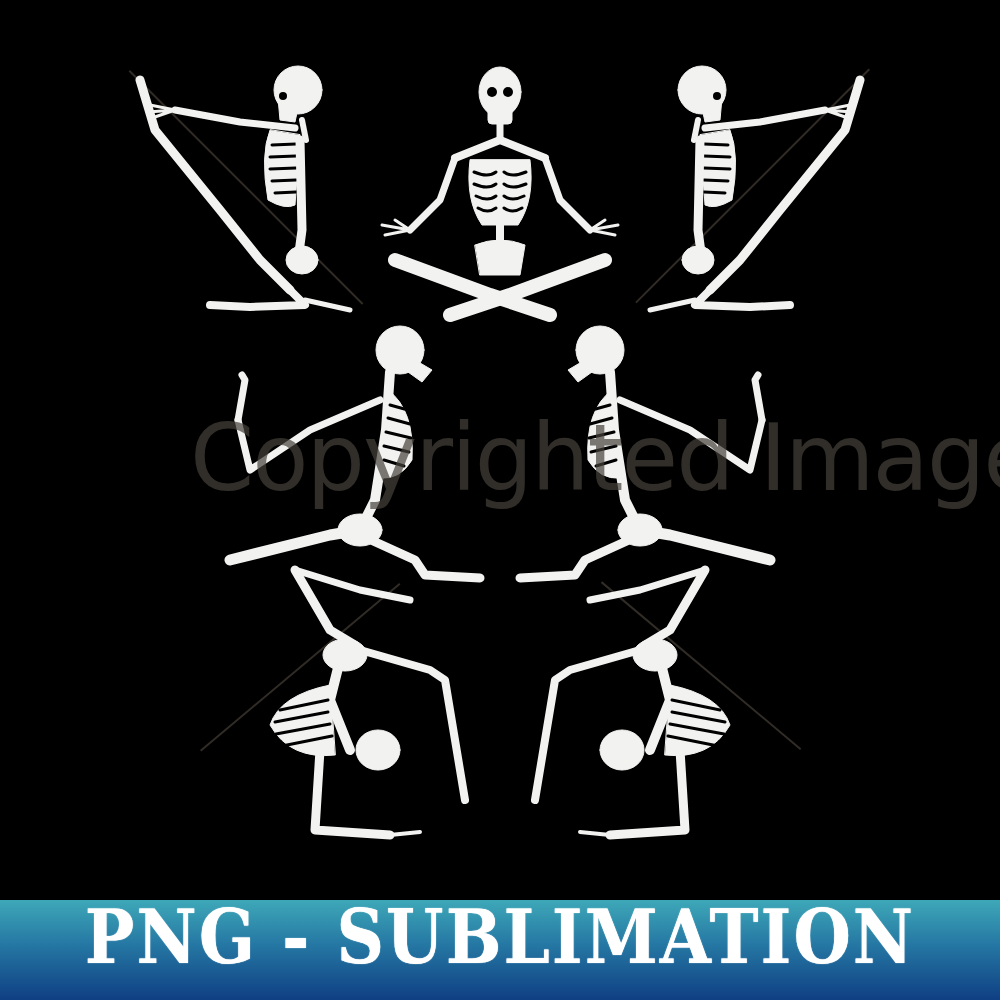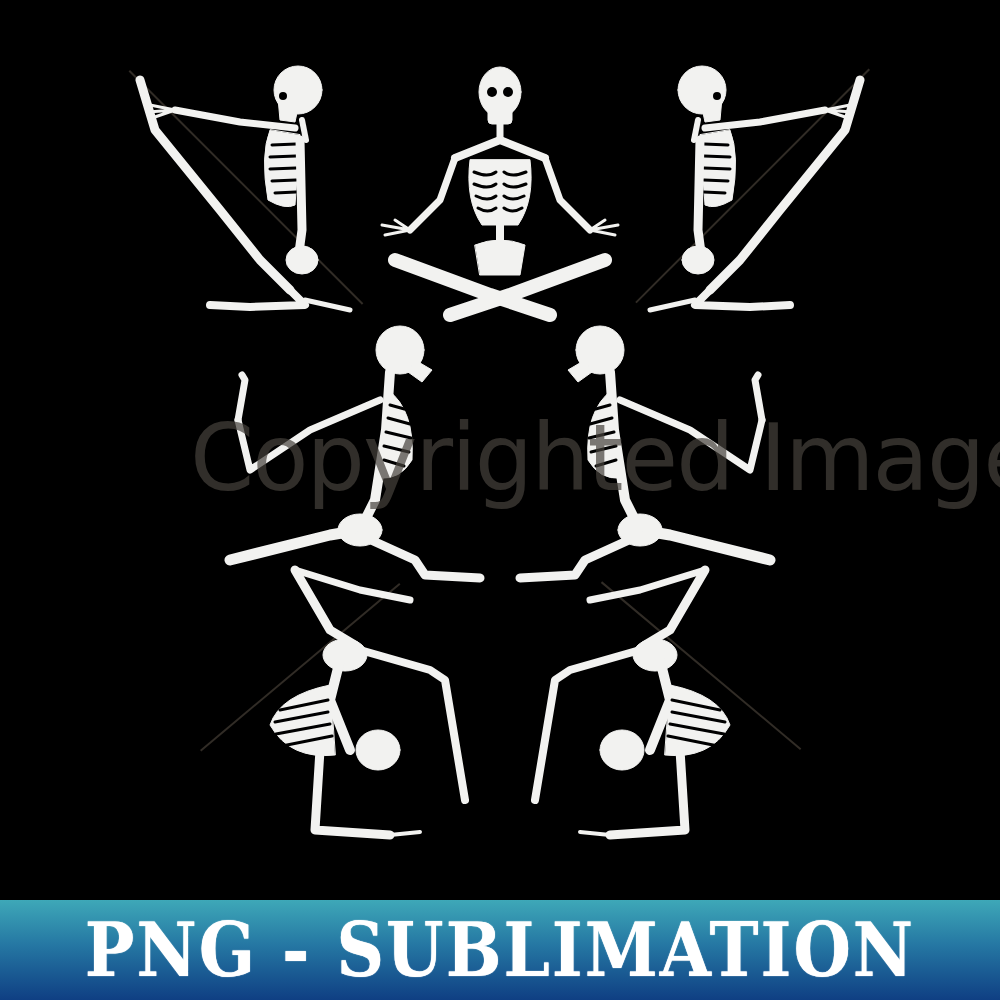--- a/index.html
+++ b/index.html
@@ -3,21 +3,21 @@
 <meta charset="utf-8">
 <style>
   html, body { margin: 0; padding: 0; }
   body { width: 1000px; height: 1000px; background: #000; overflow: hidden; position: relative; font-family: "DejaVu Serif", serif; }
   .canvas { position: absolute; left: 0; top: 0; width: 1000px; height: 890px; background: #000; }
   .diag { position: absolute; height: 2px; background: rgba(90,80,70,0.55); transform-origin: 0 0; }
   .watermark { position: absolute; left: 190px; top: 405px; width: 640px; text-align: center;
     font-family: "DejaVu Sans", sans-serif; font-size: 92px; color: rgba(70,66,60,0.7); letter-spacing: -2px; white-space: nowrap; z-index: 3; pointer-events: none; }
   .skel { position: absolute; z-index: 2; }
   .banner { position: absolute; left: 0; top: 900px; width: 1000px; height: 100px;
-    background: linear-gradient(#3ea8b8 0%, #2577a3 45%, #0f3f83 100%); display: flex; align-items: center; justify-content: center; }
+    background: linear-gradient(#3ea8b8 0%, #2577a3 45%, #0f3f83 100%); display: flex; justify-content: center; }
   .banner-text { font-family: "DejaVu Serif", serif; font-weight: bold; font-size: 66px; color: #fff; letter-spacing: 2px;
     transform: scaleY(1.12); text-shadow: 0 0 1px #fff; }
 </style>
 </head>
 <body>
 
 <div class="canvas">
 
   <div class="diag" style="left:130px;top:70px;width:330px;transform:rotate(45deg);"></div>
   <div class="diag" style="left:870px;top:70px;width:330px;transform:rotate(135deg);"></div>

